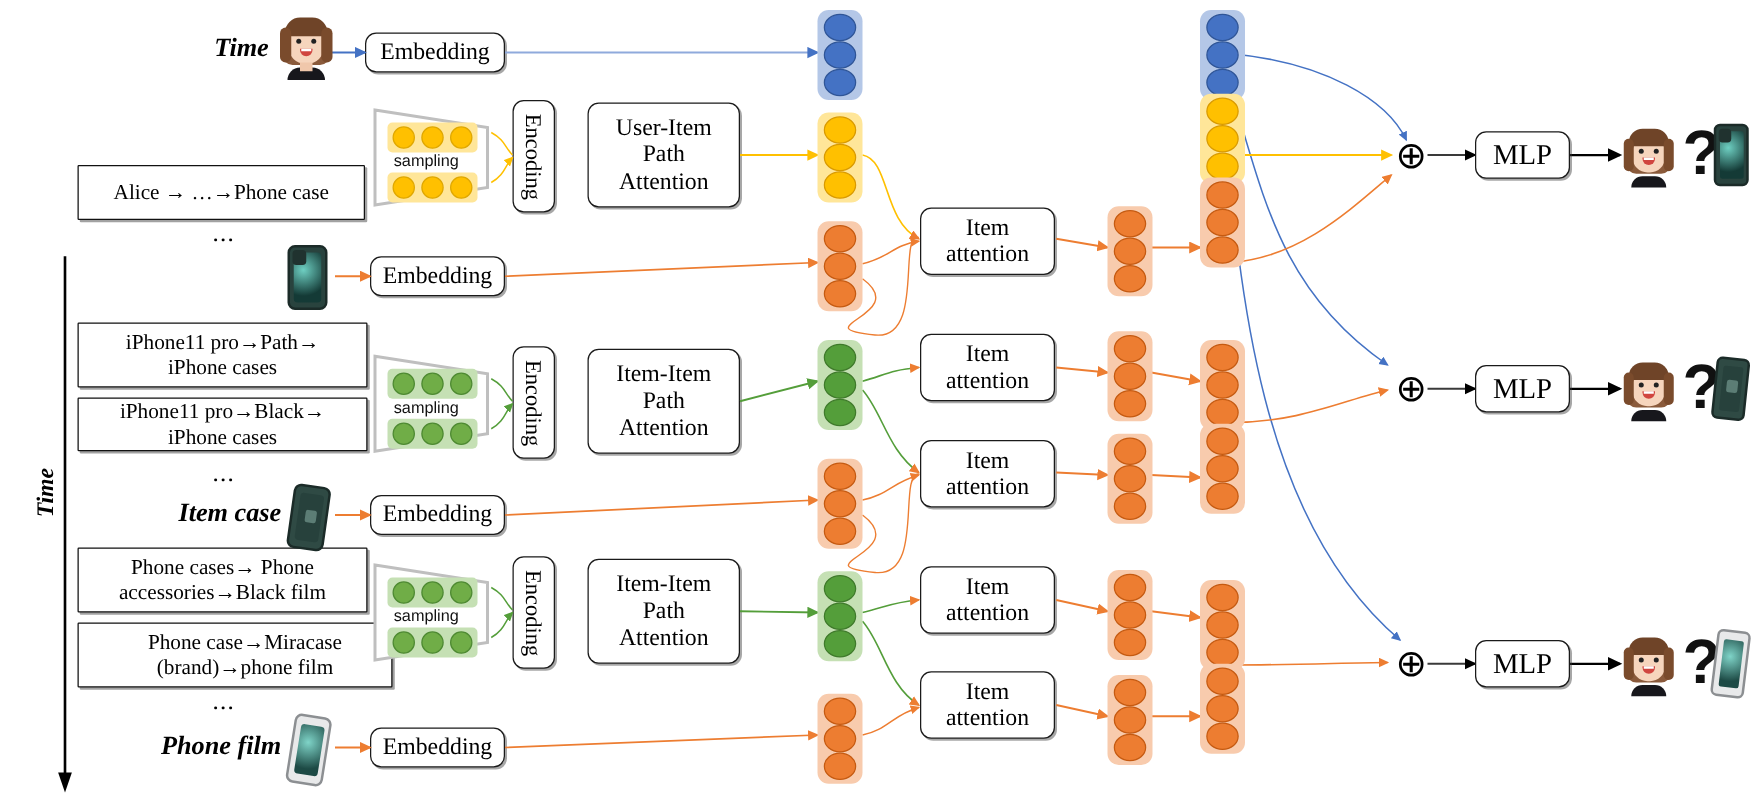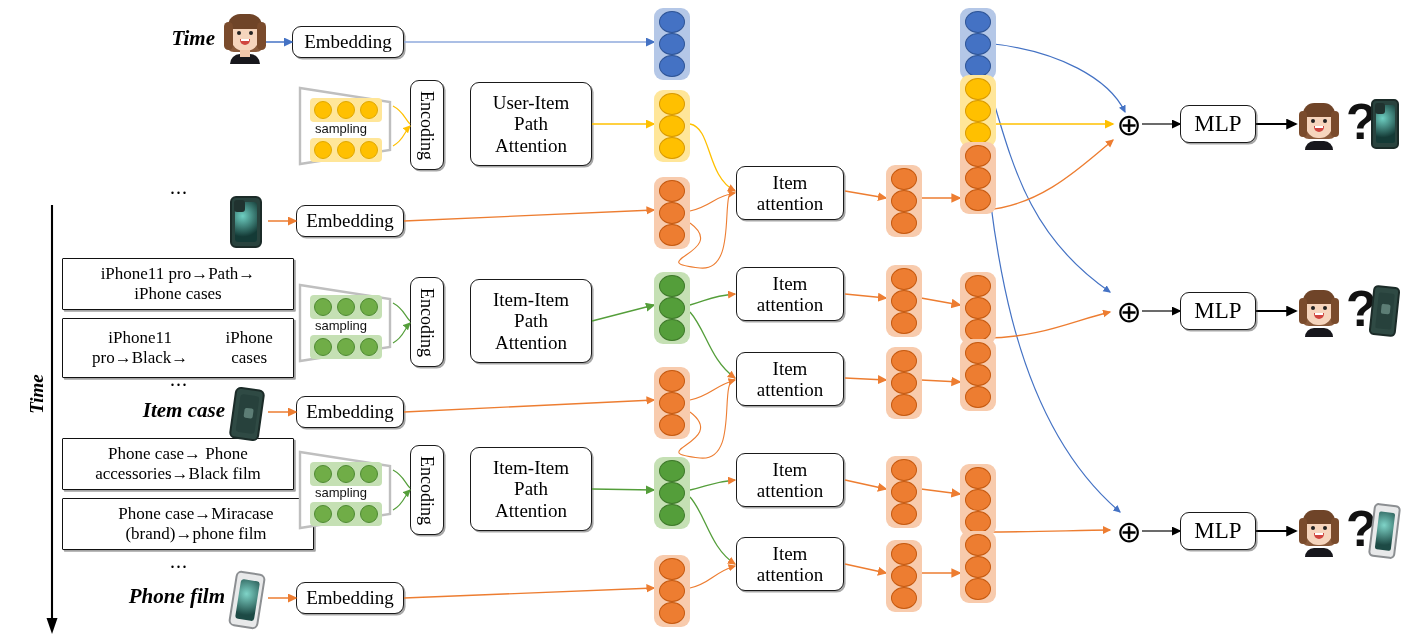--- a/index.html
+++ b/index.html
@@ -170,20 +170,23 @@
     <div class="abs" style="left:15px;top:21px;width:4px;height:4px;background:#222;border-radius:50%;"></div>
     <div class="abs" style="left:27px;top:21px;width:4px;height:4px;background:#222;border-radius:50%;"></div>
     <div class="abs" style="left:18px;top:29px;width:10px;height:6px;background:#d0453f;border-radius:0 0 6px 6px;"></div>
     <div class="abs" style="left:19px;top:29px;width:8px;height:2px;background:#fff;"></div>
     <div class="abs" style="left:8px;top:44px;width:30px;height:10px;background:#17171c;border-radius:14px 14px 0 0;"></div>
     <div class="abs" style="left:18px;top:40px;width:10px;height:7px;background:#f0c7ab;"></div>
   </div>
 
   <div class="rbox" style="left:292px;top:26px;width:112px;height:32px;font-size:19px;">Embedding</div>
 
+  <div class="pbox" style="left:62px;top:132px;width:230px;height:44px;font-size:17px;">
+    <span>Alice → …→Phone case</span>
+  </div>
   <div class="dots" style="left:170px;top:176px;font-size:20px;">...</div>
 
   <div class="samp z2" style="left:296px;top:86px;width:98px;height:80px;">
     <svg width="98" height="80" style="position:absolute;left:0;top:0;">
       <polygon points="4,2 94,16 94,64 4,78" fill="#fff" stroke="#bfbfbf" stroke-width="2.4"></polygon>
     </svg>
     <div class="gridrow" style="left:14px;top:12px;background:#ffe699;">
       <span class="c" style="width:16px;height:16px;background:#ffc000;border:1px solid #e0a800;"></span>
       <span class="c" style="width:16px;height:16px;background:#ffc000;border:1px solid #e0a800;"></span>
       <span class="c" style="width:16px;height:16px;background:#ffc000;border:1px solid #e0a800;"></span>
@@ -207,21 +210,21 @@
   <div class="abs z3" style="left:230px;top:196px;width:32px;height:52px;background:#29433e;border:2px solid #1b2b28;border-radius:6px;">
     <div class="abs" style="left:3px;top:4px;width:22px;height:40px;background:radial-gradient(circle at 35% 35%,#6ecfc2,#143a36 70%);border-radius:3px;"></div>
     <div class="abs" style="left:2px;top:2px;width:11px;height:12px;background:#20322f;border-radius:3px;"></div>
   </div>
   <div class="rbox" style="left:296px;top:205px;width:108px;height:32px;font-size:19px;">Embedding</div>
 
   <div class="pbox" style="left:62px;top:258px;width:232px;height:52px;font-size:17px;flex-direction:column;">
     <span>iPhone11 pro→Path→</span>
     <span>iPhone cases</span>
   </div>
-  <div class="pbox" style="left:62px;top:318px;width:232px;height:60px;font-size:17px;flex-direction:row;">
+  <div class="pbox" style="left:62px;top:318px;width:232px;height:43px;font-size:17px;flex-direction:column;">
     <span>iPhone11 pro→Black→</span>
     <span>iPhone cases</span>
   </div>
   <div class="dots" style="left:170px;top:368px;font-size:20px;">...</div>
 
   <div class="samp z2" style="left:296px;top:283px;width:98px;height:80px;">
     <svg width="98" height="80" style="position:absolute;left:0;top:0;">
       <polygon points="4,2 94,16 94,64 4,78" fill="#fff" stroke="#bfbfbf" stroke-width="2.4"></polygon>
     </svg>
     <div class="gridrow" style="left:14px;top:12px;background:#c5e0b4;">
@@ -246,21 +249,21 @@
   </div>
 
   <div class="ent z3" style="left:100px;top:398px;width:125px;font-size:21px;">Item case</div>
   <div class="abs z3" style="left:232px;top:388px;width:30px;height:52px;background:#2f4a44;border:2px solid #1b2b28;border-radius:6px;transform:rotate(8deg);">
     <div class="abs" style="left:4px;top:5px;width:19px;height:38px;background:#27413c;border-radius:3px;"></div>
     <div class="abs" style="left:10px;top:18px;width:9px;height:10px;background:#5c7d75;border-radius:2px;"></div>
   </div>
   <div class="rbox" style="left:296px;top:396px;width:108px;height:32px;font-size:19px;">Embedding</div>
 
   <div class="pbox" style="left:62px;top:438px;width:232px;height:52px;font-size:17px;flex-direction:column;">
-    <span>Phone case→ Phone</span>
+    <span>Phone cases→ Phone</span>
     <span>accessories→Black film</span>
   </div>
   <div class="pbox" style="left:62px;top:498px;width:252px;height:52px;font-size:17px;flex-direction:column;padding-left:22px;">
     <span style="font-style:normal;">Phone case→Miracase</span>
     <span>(brand)→phone film</span>
   </div>
   <div class="dots" style="left:170px;top:550px;font-size:20px;">...</div>
 
   <div class="samp z2" style="left:296px;top:450px;width:98px;height:80px;">
     <svg width="98" height="80" style="position:absolute;left:0;top:0;">

